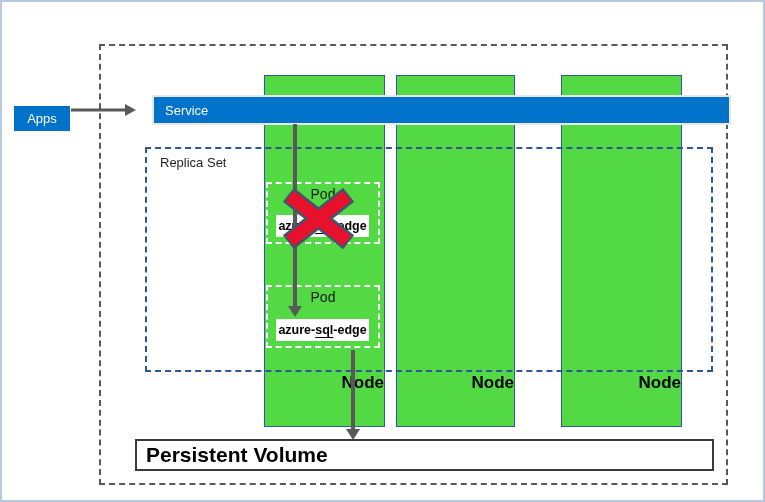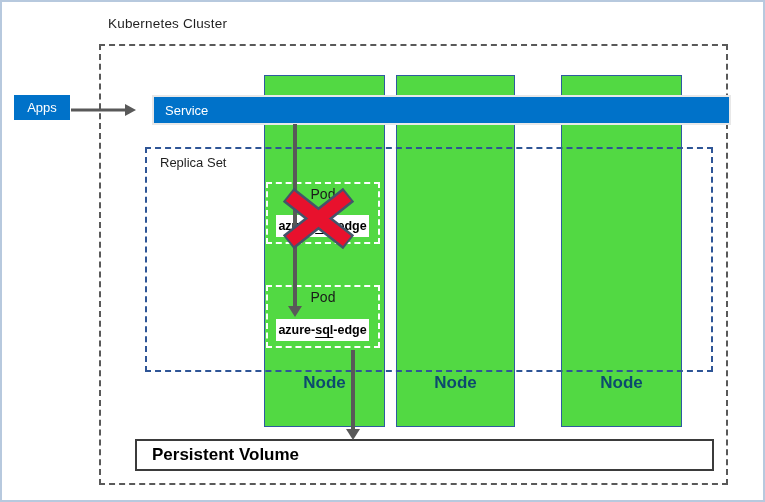--- a/index.html
+++ b/index.html
@@ -25,41 +25,41 @@
   .node{
     position:absolute;top:73px;height:352px;
     background:#52d943;border:1.5px solid #2e5b9f;
     box-sizing:border-box;z-index:1;
   }
   .node1{left:262px;width:121px;}
   .node2{left:394px;width:119px;}
   .node3{left:559px;width:121px;}
   .node-label{
     position:absolute;left:0;right:0;bottom:33px;
-    text-align:center;color:#0c4a6e;font-weight:bold;font-size:17px;
+    text-align:right;color:#000000;font-weight:bold;font-size:17px;
   }
   
   .replica-box{
     position:absolute;left:143px;top:145px;width:564px;height:221px;
     border:2px dashed #2e5596;z-index:2;
   }
   .replica-label{
     position:absolute;left:13px;top:6px;
     font-size:13px;color:#1f1f1f;
   }
   
   .service-bar{
     position:absolute;left:150px;top:93px;width:575px;height:26px;
     background:#0072c9;border:2px solid #e8e8e8;
     display:flex;align-items:center;
     z-index:3;
   }
   .service-bar span{color:#fff;font-size:13px;padding-left:11px;}
   .apps-box{
-    position:absolute;left:12px;top:93px;width:56px;height:25px;
+    position:absolute;left:12px;top:104px;width:56px;height:25px;
     background:#0072c9;
     display:flex;align-items:center;justify-content:center;
     z-index:3;
   }
   .apps-box span{color:#fff;font-size:13px;}
   
   .pod{
     position:absolute;left:264px;width:110px;
     border:2.5px dashed #fff;box-sizing:content-box;
     z-index:3;
@@ -84,33 +84,32 @@
     text-underline-offset:3px;
     text-decoration:underline;
   }
   
   .pv-box{
     position:absolute;left:133px;top:437px;width:575px;height:28px;
     border:2.5px solid #3b3b3b;background:#fff;
     display:flex;align-items:center;
     z-index:4;
   }
-  .pv-box span{font-size:17px;font-weight:bold;color:#000;padding-left:15px;}
+  .pv-box span{font-size:21px;font-weight:bold;color:#000;padding-left:9px;}
   
   .overlay{
     position:absolute;left:0;top:0;width:765px;height:502px;
     z-index:5;pointer-events:none;
   }
 </style>
 </head>
 <body>
 
 <div class="canvas">
 
-  <div class="cluster-label">Kubernetes Cluster</div>
   <div class="cluster-box"></div>
 
   <div class="node node1">
     <div class="node-label">Node</div>
   </div>
   <div class="node node2">
     <div class="node-label">Node</div>
   </div>
   <div class="node node3">
     <div class="node-label">Node</div>

